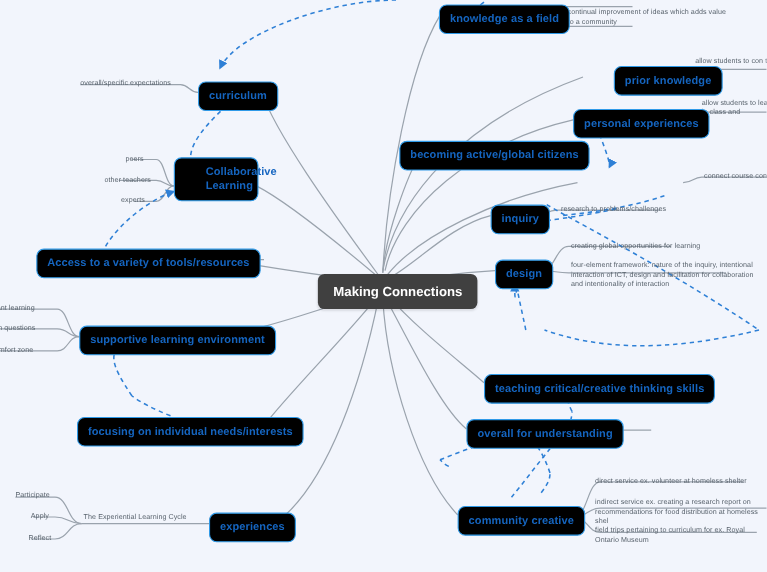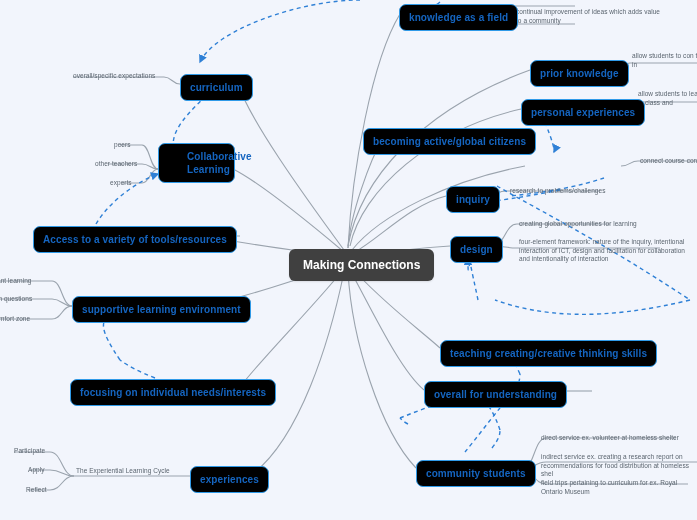--- a/index.html
+++ b/index.html
@@ -152,21 +152,21 @@
         <path d="M0,0 L6,3 L0,6 z" fill="#2f80d6"></path>
       </marker>
     </defs>
   </svg>
 
   <div class="root" style="left:289px;top:249px;">Making Connections</div>
 
   <div class="node" style="left:399px;top:4px;">knowledge as a field</div>
   <div class="leaf wide" style="left:516px;top:8px;">continual improvement of ideas which adds value to a community</div>
 
-  <div class="node" style="left:530px;top:60px;">prior knowledge</div>
+  <div class="node" style="left:558px;top:60px;">prior knowledge</div>
   <div class="leaf mid" style="left:632px;top:52px;">allow students to con teaching a concept in</div>
 
   <div class="node" style="left:521px;top:99px;">personal experiences</div>
   <div class="leaf narrow" style="left:638px;top:90px;">allow students to learn in class and</div>
 
   <div class="node" style="left:363px;top:128px;">becoming active/global citizens</div>
 
   <div class="leaf narrow" style="left:640px;top:157px;">connect course con</div>
 
   <div class="node" style="left:446px;top:186px;">inquiry</div>
@@ -186,25 +186,25 @@
 
   <div class="node" style="left:33px;top:226px;">Access to a variety of tools/resources</div>
 
   <div class="node" style="left:72px;top:296px;">supportive learning environment</div>
   <div class="leaf narrow" style="left:-10px;top:277px;">evant learning</div>
   <div class="leaf narrow" style="left:-10px;top:295px;">own questions</div>
   <div class="leaf narrow" style="left:-8px;top:315px;">comfort zone</div>
 
   <div class="node" style="left:70px;top:379px;">focusing on individual needs/interests</div>
 
-  <div class="node" style="left:440px;top:340px;">teaching creating/creative thinking skills</div>
+  <div class="node" style="left:440px;top:340px;">teaching critical/creative thinking skills</div>
 
   <div class="node" style="left:424px;top:381px;">overall for understanding</div>
 
-  <div class="node" style="left:416px;top:460px;">community students</div>
+  <div class="node" style="left:416px;top:460px;">community creative</div>
   <div class="leaf wide" style="left:541px;top:434px;">direct service ex. volunteer at homeless shelter</div>
   <div class="leaf" style="left:541px;top:453px;width:156px;">indirect service ex. creating a research report on recommendations for food distribution at homeless shel</div>
   <div class="leaf" style="left:541px;top:479px;width:152px;">field trips pertaining to curriculum for ex. Royal Ontario Museum</div>
 
   <div class="node" style="left:190px;top:466px;">experiences</div>
   <div class="leaf wide" style="left:76px;top:467px;">The Experiential Learning Cycle</div>
   <div class="leaf narrow" style="left:14px;top:447px;">Participate</div>
   <div class="leaf narrow" style="left:28px;top:466px;">Apply</div>
   <div class="leaf narrow" style="left:26px;top:486px;">Reflect</div>
 

